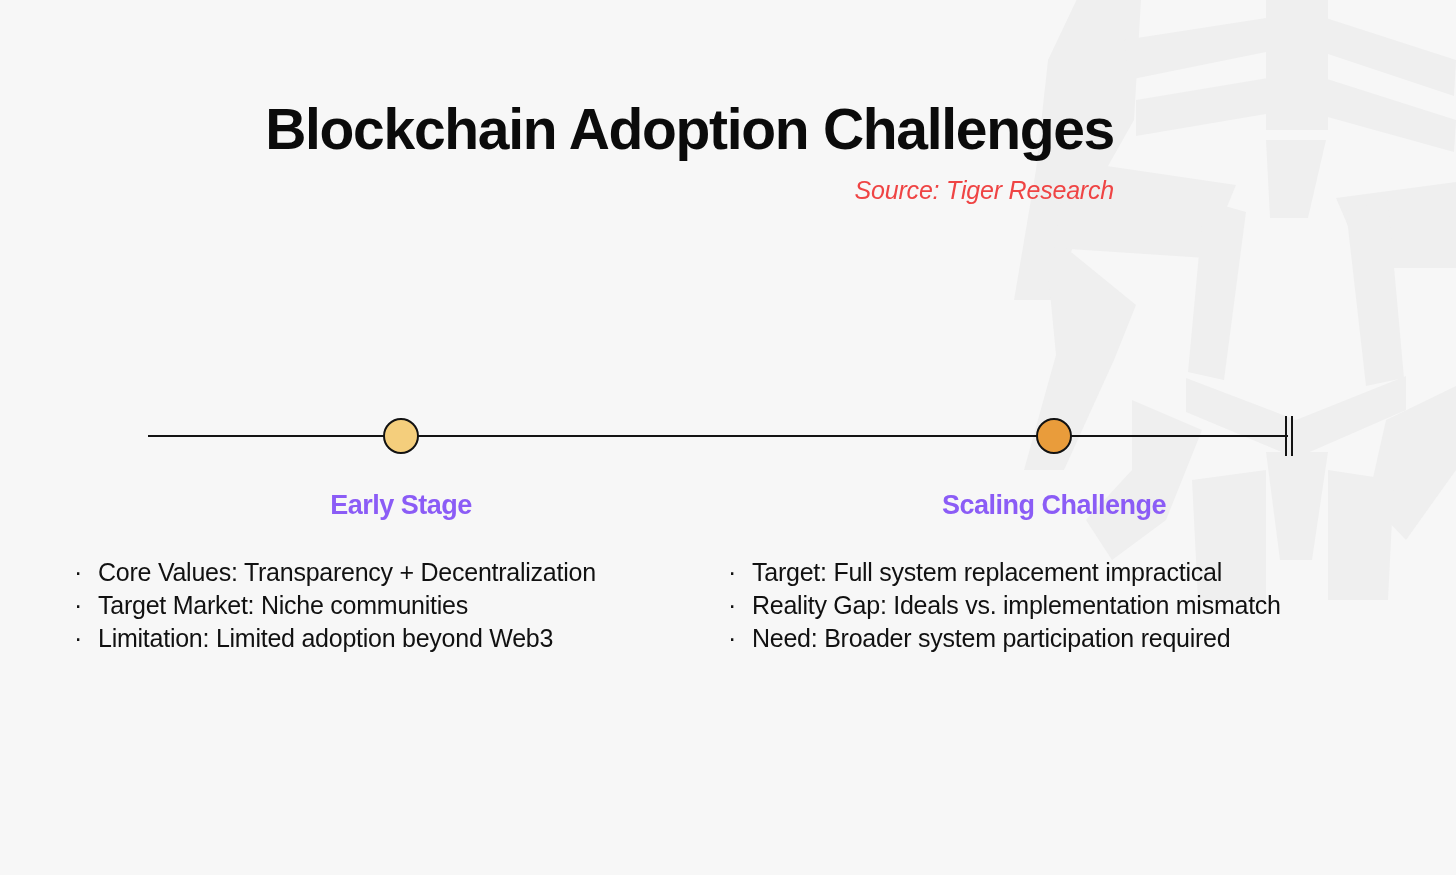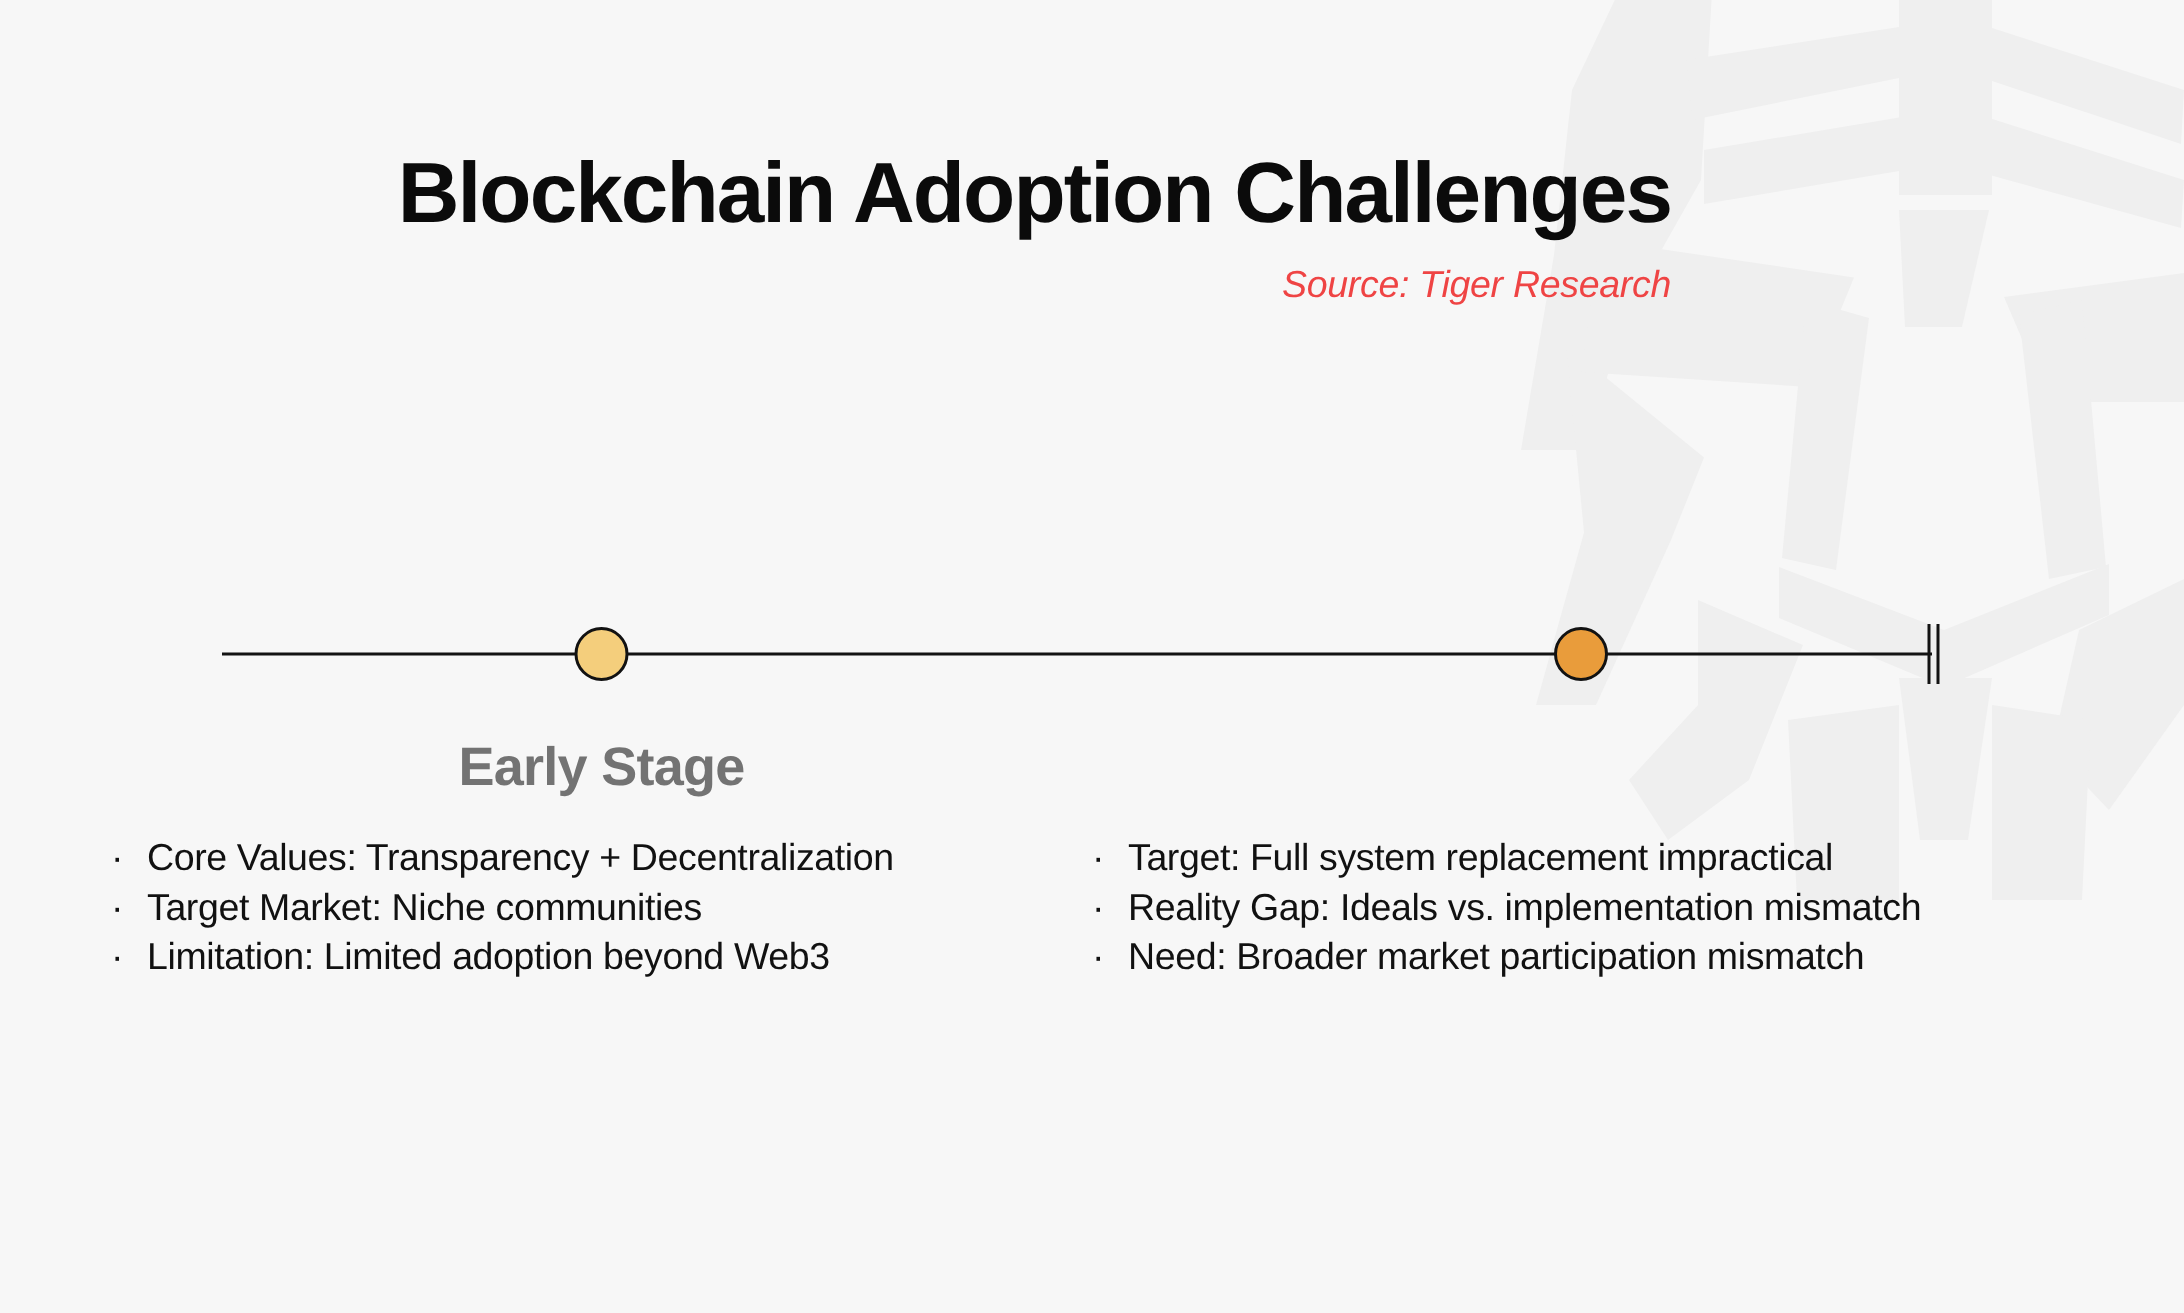--- a/index.html
+++ b/index.html
@@ -97,23 +97,23 @@
     box-sizing: border-box;
     top: 18px;
   }
   #node-early { left: 383px; background: #f4ce7c; }
   #node-scaling { left: 1036px; background: #e99c3b; }
 
   
   .stage-label {
     position: absolute;
     top: 490px;
-    font-size: 36px;
+    font-size: 27px;
     font-weight: 700;
-    color: #737373;
+    color: #8b5cf6;
     letter-spacing: -0.5px;
     text-align: left;
     white-space: nowrap;
     transform: translateX(-50%);
   }
   #label-early { left: 401px; }
   #label-scaling { left: 1054px; }
 
   
   .bullet-column {
@@ -194,20 +194,21 @@
   <div id="timeline">
     <div id="timeline-axis"></div>
     <div class="timeline-endcap" id="endcap-a"></div>
     <div class="timeline-endcap" id="endcap-b"></div>
 
     <div class="node" id="node-early"></div>
     <div class="node" id="node-scaling"></div>
   </div>
 
   <div class="stage-label" id="label-early">Early Stage</div>
+  <div class="stage-label" id="label-scaling">Scaling Challenge</div>
 
   <div class="bullet-column" id="column-early">
     <div class="bullet-row">
       <span class="bullet-dot">·</span>
       <span class="bullet-term">Core Values</span>
         <span class="bullet-rest">: Transparency + Decentralization</span>
     </div>
     <div class="bullet-row">
       <span class="bullet-dot">·</span>
       <span class="bullet-term">Target Market</span>
@@ -227,17 +228,17 @@
         <span class="bullet-rest">: Full system replacement impractical</span>
     </div>
     <div class="bullet-row">
       <span class="bullet-dot">·</span>
       <span class="bullet-term">Reality Gap</span>
         <span class="bullet-rest">: Ideals vs. implementation mismatch</span>
     </div>
     <div class="bullet-row">
       <span class="bullet-dot">·</span>
       <span class="bullet-term">Need</span>
-        <span class="bullet-rest">: Broader market participation mismatch</span>
+        <span class="bullet-rest">: Broader system participation required</span>
     </div>
   </div>
 
 </div>
 
 </body></html>

